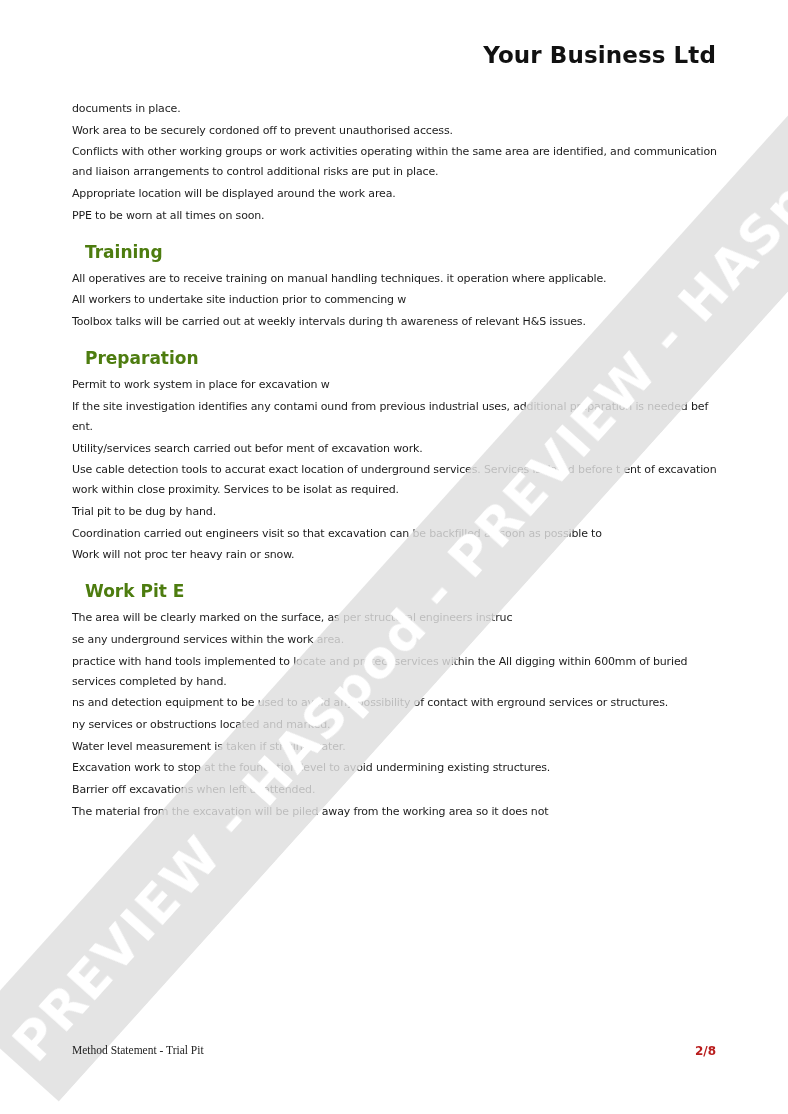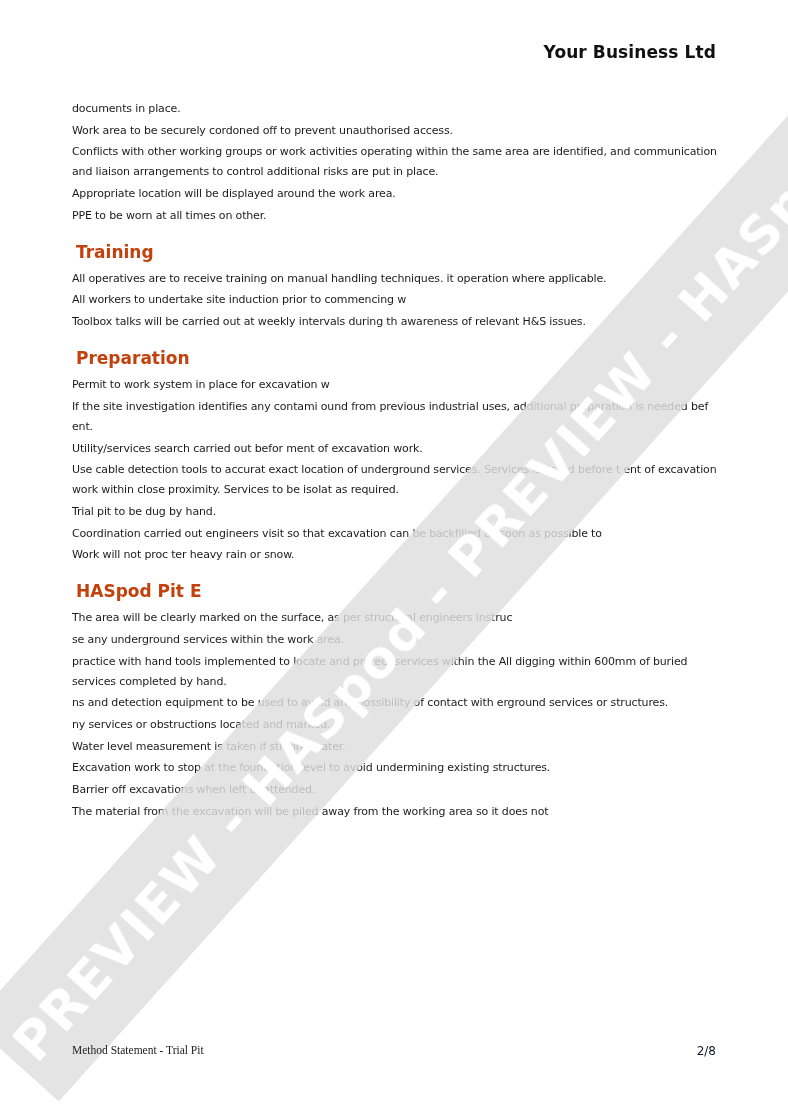--- a/index.html
+++ b/index.html
@@ -3,38 +3,38 @@
   <meta charset="utf-8">
   <style>
     html, body { margin: 0; padding: 0; }
     body {
       width: 788px; height: 1114px; position: relative; overflow: hidden;
       background: #ffffff; color: #1a1a1a;
       font-family: "DejaVu Sans", sans-serif;
     }
     .header-title {
       position: absolute; right: 72px; top: 42px;
-      font-size: 17px; font-weight: bold; color: #111; letter-spacing: 0.1px;
+      font-size: 23px; font-weight: bold; color: #111; letter-spacing: 0.1px;
     }
     .content {
       position: absolute; left: 72px; top: 99px; width: 650px;
     }
     .para {
       font-size: 11px; line-height: 20px; margin: 0 0 1.7px 0; color: #1c1c1c;
       letter-spacing: -0.15px;
     }
     .section-heading {
-      font-size: 17px; font-weight: bold; color: #c2410c;
-      margin: 15px 0 6px 4px; line-height: 22px;
+      font-size: 17px; font-weight: bold; color: #4d7c0f;
+      margin: 15px 0 6px 13px; line-height: 22px;
     }
     .footer-left {
       position: absolute; left: 72px; top: 1044px; font-size: 11.5px; color: #222; font-family: Liberation Serif, serif;
     }
     .footer-right {
-      position: absolute; right: 72px; top: 1044px; font-size: 12px; font-weight: normal; color: #0f172a;
+      position: absolute; right: 72px; top: 1044px; font-size: 12px; font-weight: bold; color: #b91c1c;
     }
     .watermark {
       position: absolute; left: -200px; top: 520px; width: 1300px; height: 118px;
       background: rgba(222,222,222,0.82);
       transform: rotate(-48deg); transform-origin: center center;
       display: flex; align-items: center; justify-content: center; overflow: hidden;
       backdrop-filter: blur(2px);
     }
     .watermark-text {
       color: #ffffff; font-size: 52px; font-weight: bold; white-space: nowrap;
@@ -47,21 +47,21 @@
 <div>
   <div class="header-title">Your Business Ltd</div>
 </div>
 
 <div class="content">
   <div>
     <p class="para">documents in place.</p>
     <p class="para">Work area to be securely cordoned off to prevent unauthorised access.</p>
     <p class="para">Conflicts with other working groups or work activities operating within the same area are identified, and communication and liaison arrangements to control additional risks are put in place.</p>
     <p class="para">Appropriate location will be displayed around the work area.</p>
-    <p class="para">PPE to be worn at all times on other.</p>
+    <p class="para">PPE to be worn at all times on soon.</p>
   </div>
 
   <div>
     <div class="section-heading">Training</div>
     <p class="para">All operatives are to receive training on manual handling techniques. it operation where applicable.</p>
     <p class="para">All workers to undertake site induction prior to commencing w</p>
     <p class="para">Toolbox talks will be carried out at weekly intervals during th awareness of relevant H&amp;S issues.</p>
   </div>
 
   <div>
@@ -69,21 +69,21 @@
     <p class="para">Permit to work system in place for excavation w</p>
     <p class="para">If the site investigation identifies any contami ound from previous industrial uses, additional preparation is needed bef ent.</p>
     <p class="para">Utility/services search carried out befor ment of excavation work.</p>
     <p class="para">Use cable detection tools to accurat exact location of underground services. Services isolated before t ent of excavation work within close proximity. Services to be isolat as required.</p>
     <p class="para">Trial pit to be dug by hand.</p>
     <p class="para">Coordination carried out engineers visit so that excavation can be backfilled as soon as possible to</p>
     <p class="para">Work will not proc ter heavy rain or snow.</p>
   </div>
 
   <div>
-    <div class="section-heading">HASpod Pit E</div>
+    <div class="section-heading">Work Pit E</div>
     <p class="para">The area will be clearly marked on the surface, as per structural engineers instruc</p>
     <p class="para">se any underground services within the work area.</p>
     <p class="para">practice with hand tools implemented to locate and protect services within the All digging within 600mm of buried services completed by hand.</p>
     <p class="para">ns and detection equipment to be used to avoid any possibility of contact with erground services or structures.</p>
     <p class="para">ny services or obstructions located and marked.</p>
     <p class="para">Water level measurement is taken if striking water.</p>
     <p class="para">Excavation work to stop at the foundation level to avoid undermining existing structures.</p>
     <p class="para">Barrier off excavations when left unattended.</p>
     <p class="para">The material from the excavation will be piled away from the working area so it does not</p>
   </div>

